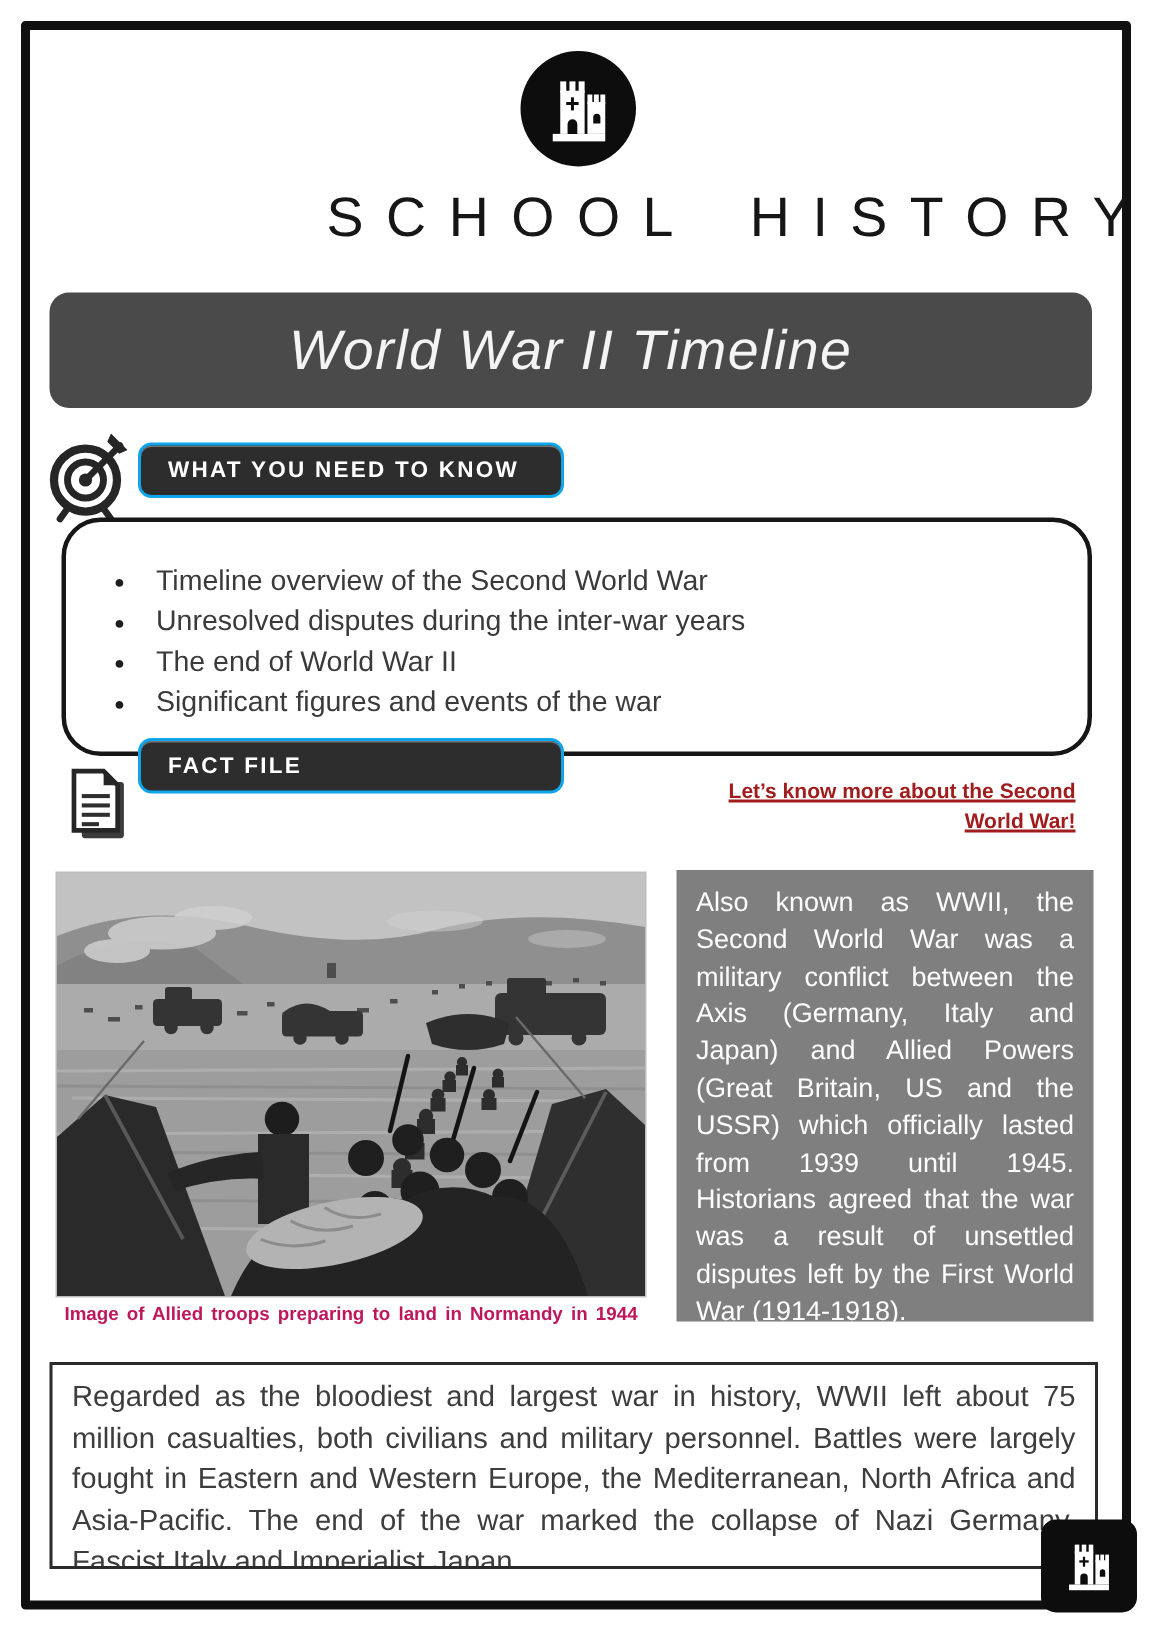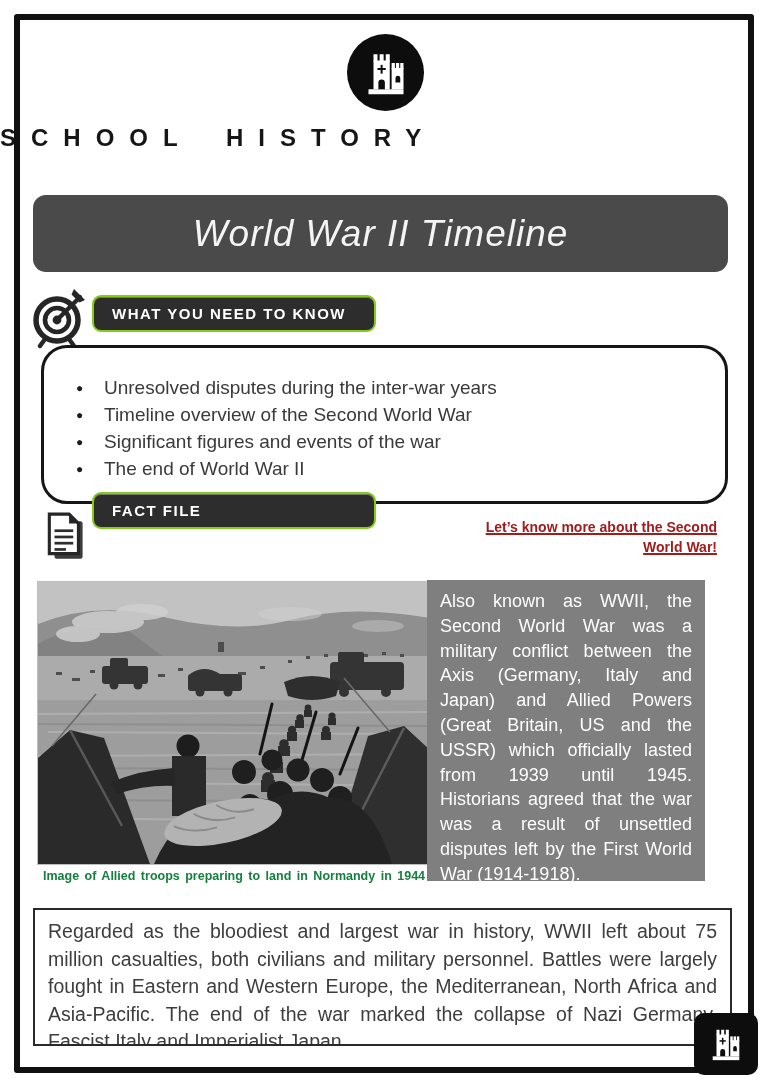--- a/index.html
+++ b/index.html
@@ -7,33 +7,33 @@
   .page { position:relative; width:768px; height:1086px; margin:0 auto; background:#fff; overflow:hidden; }
 
   .page-border { position:absolute; left:14px; top:14px; width:740px; height:1059px;
                  border:6px solid var(--c-border,#101010); border-radius:3px; }
 
   
   .logo-circle { position:absolute; left:347px; top:34px; width:77px; height:77px;
                  border-radius:50%; background:var(--c-logo,#0d0d0d);
                  display:flex; align-items:center; justify-content:center; }
   .logo-circle svg { width:50px; height:50px; }
-  .brand-name { position:absolute; left:0; top:124px; width:768px; text-align:left;
-                font-size:24px; font-weight:700; color:#161616;
+  .brand-name { position:absolute; left:0; top:124px; width:768px; text-align:right;
+                font-size:37px; font-weight:400; color:#161616;
                 letter-spacing:15px; word-spacing:12px; white-space:nowrap; }
 
   
   .banner { position:absolute; left:33px; top:195px; width:695px; height:77px;
             background:var(--c-banner,#4a4a4a); border-radius:13px;
             display:flex; align-items:center; justify-content:center;font-style:italic; }
   .banner span { color:#f4f4f4; font-size:37px; font-weight:300; letter-spacing:1px; }
 
   
   .pill { position:absolute; height:37px; width:284px; left:92px;
-          background:var(--c-pill,#2d2d2d); border:2px solid #84cc16; border-radius:9px;
+          background:var(--c-pill,#2d2d2d); border:2px solid #0ea5e9; border-radius:9px;
           display:flex; align-items:center; padding-left:18px;
           box-shadow:0 1px 0 rgba(255,255,255,.35) inset; }
   .pill span { color:#fff; font-size:15px; font-weight:bold; letter-spacing:1.5px; }
 
   .icon-target { position:absolute; left:29px; top:285px; width:64px; height:64px; }
   .pill-know { top:295px; }
   .icon-doc { position:absolute; left:44px; top:512px; width:46px; height:52px; }
   .pill-fact { top:492px; }
 
   
@@ -48,24 +48,24 @@
   .red-link { position:absolute; left:455px; top:517px; width:262px; text-align:right;
               font-size:14px; font-weight:bold; color:var(--c-red,#a11c1c);
               line-height:20px; text-decoration:underline; text-decoration-thickness:2px;
               cursor:pointer; }
 
   
   .photo { position:absolute; left:38px; top:582px; width:392px; height:282px;
            outline:1px solid #bdbdbd; }
   .photo svg { display:block; width:100%; height:100%; }
   .photo-caption { position:absolute; left:38px; top:869px; width:392px; text-align:center;
-                   font-size:12.5px; font-weight:bold; color:#15803d; word-spacing:2px; }
-
-  
-  .fact-box { position:absolute; left:427px; top:580px; width:278px; height:301px;
+                   font-size:12.5px; font-weight:bold; color:#be185d; word-spacing:2px; }
+
+  
+  .fact-box { position:absolute; left:451px; top:580px; width:278px; height:301px;
               background:var(--c-gray,#7f7f7f); padding:9px 13px; overflow:hidden; }
   .fact-box p { color:#fdfdfd; font-size:18px; line-height:24.8px; text-align:justify; }
 
   
   .summary-box { position:absolute; left:33px; top:908px; width:699px; height:138px;
                  border:2px solid #2a2a2a; background:#fff; padding:8px 13px; overflow:hidden; }
   .summary-box p { font-size:19.5px; line-height:27.5px; color:#3d3d3d; text-align:justify; }
 
   
   .corner-logo { position:absolute; left:694px; top:1013px; width:64px; height:62px;
@@ -124,24 +124,24 @@
     </g>
     <circle cx="28" cy="35" r="4.4" fill="#262626"></circle>
     <path d="M45 4 l11 11 l-5.5 2.5 l-8 -8 z" fill="#262626"></path>
   </svg>
   <div class="pill pill-know">
     <span>WHAT YOU NEED TO KNOW</span>
   </div>
 
   <div class="know-box">
     <ul>
+      <li>Timeline overview of the Second World War</li>
       <li>Unresolved disputes during the inter-war years</li>
-      <li>Timeline overview of the Second World War</li>
+      <li>The end of World War II</li>
       <li>Significant figures and events of the war</li>
-      <li>The end of World War II</li>
     </ul>
   </div>
 
   <svg class="icon-doc" viewBox="0 0 44 50">
     <rect x="10" y="9" width="27" height="36" rx="2" fill="#3c3c3c"></rect>
     <path d="M5 2 h19 l9 9 v29 h-28 z" fill="#ffffff" stroke="#262626" stroke-width="3"></path>
     <path d="M24 2 l9 9 h-9 z" fill="#262626"></path>
     <g stroke="#2e2e2e" stroke-width="2.6">
       <line x1="10" y1="18" x2="28" y2="18"></line>
       <line x1="10" y1="24" x2="28" y2="24"></line>

